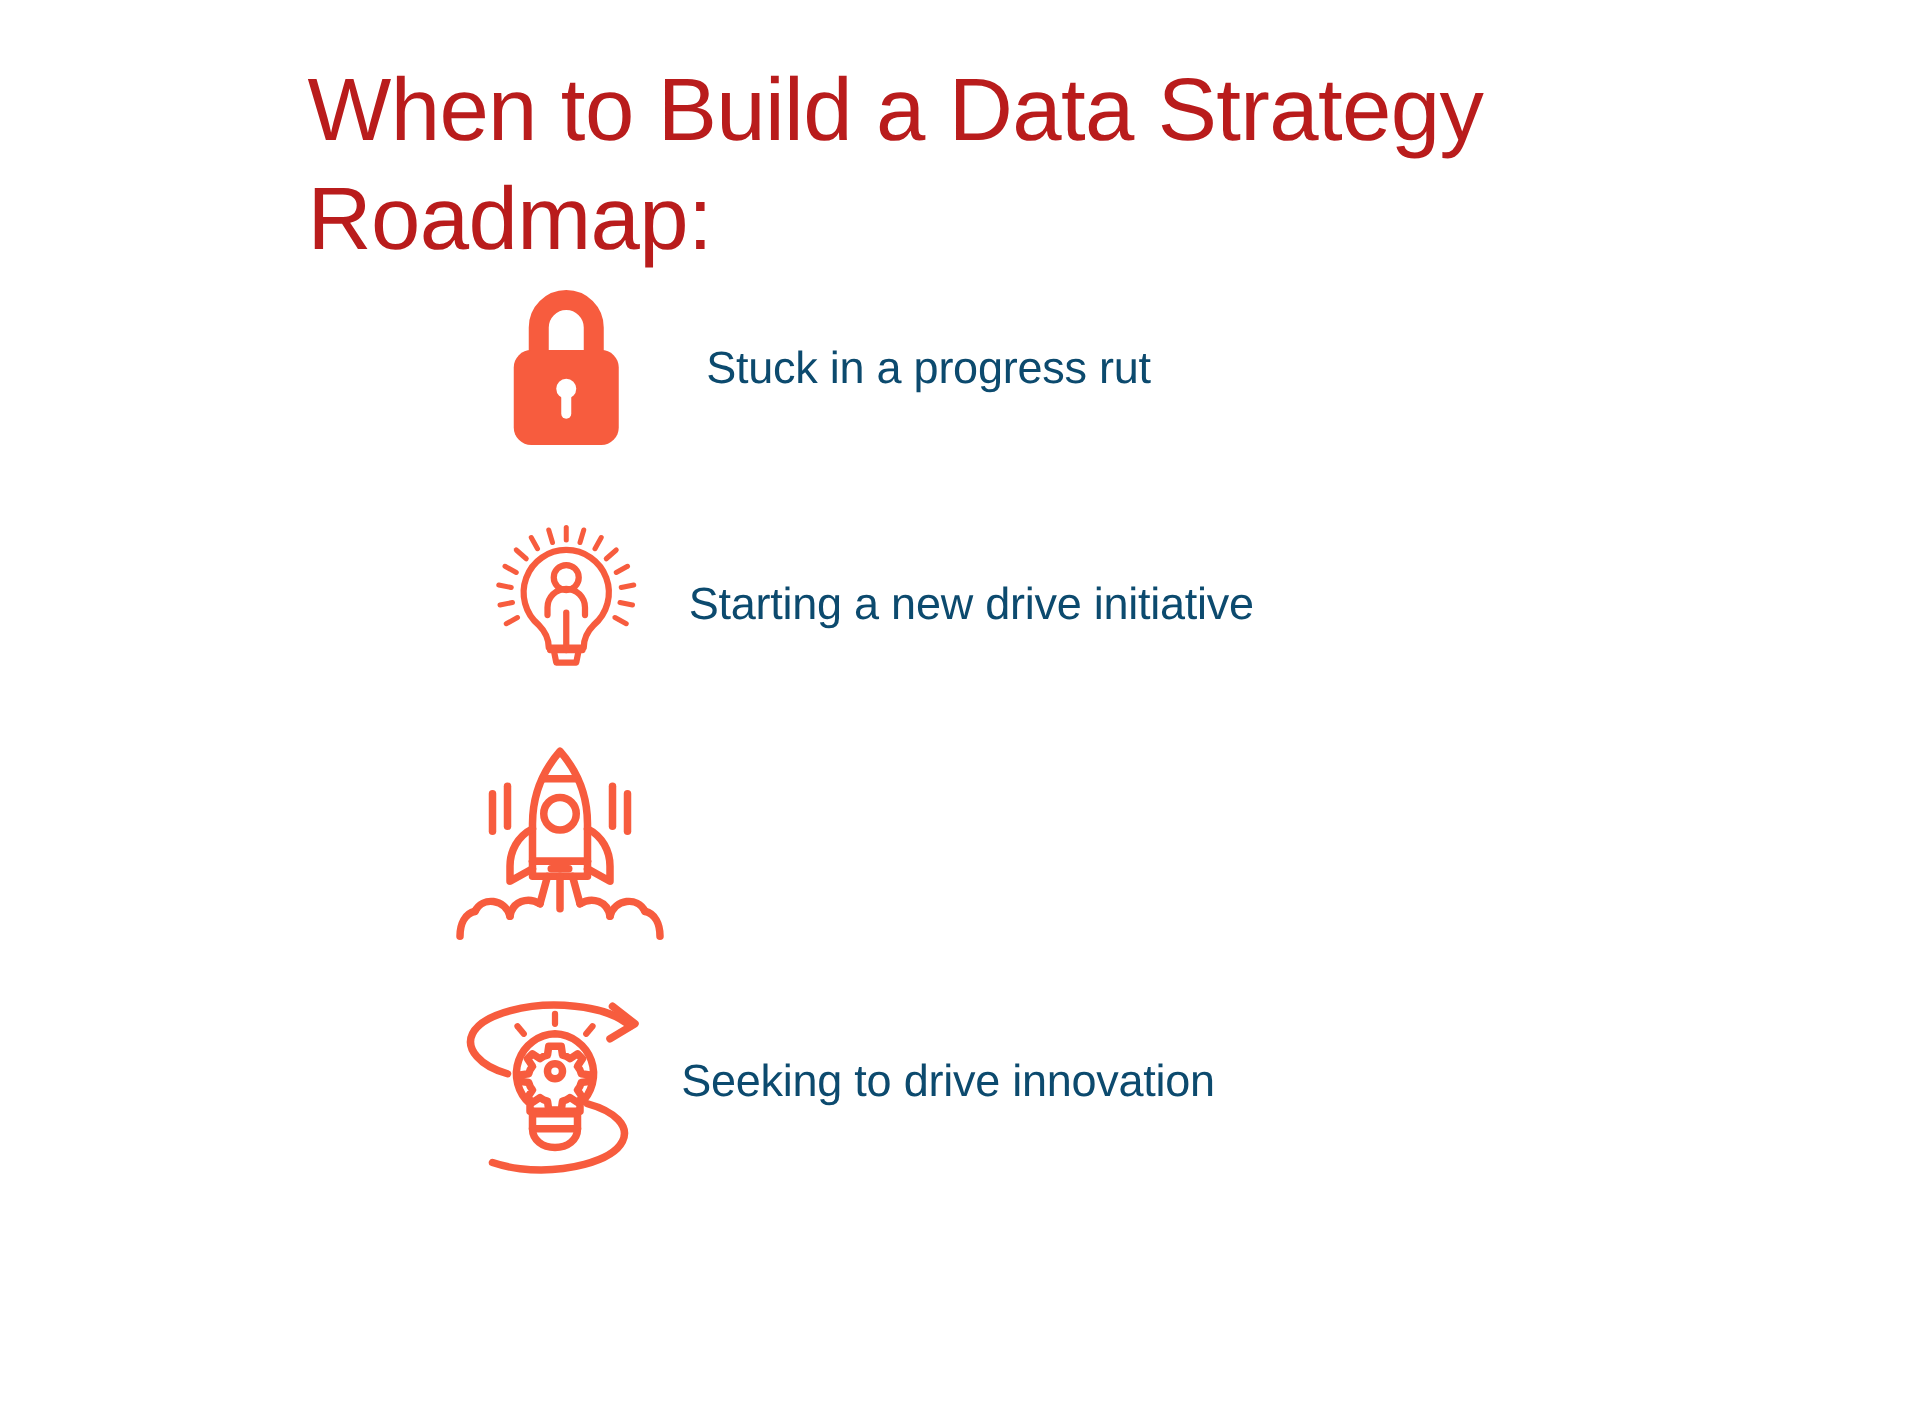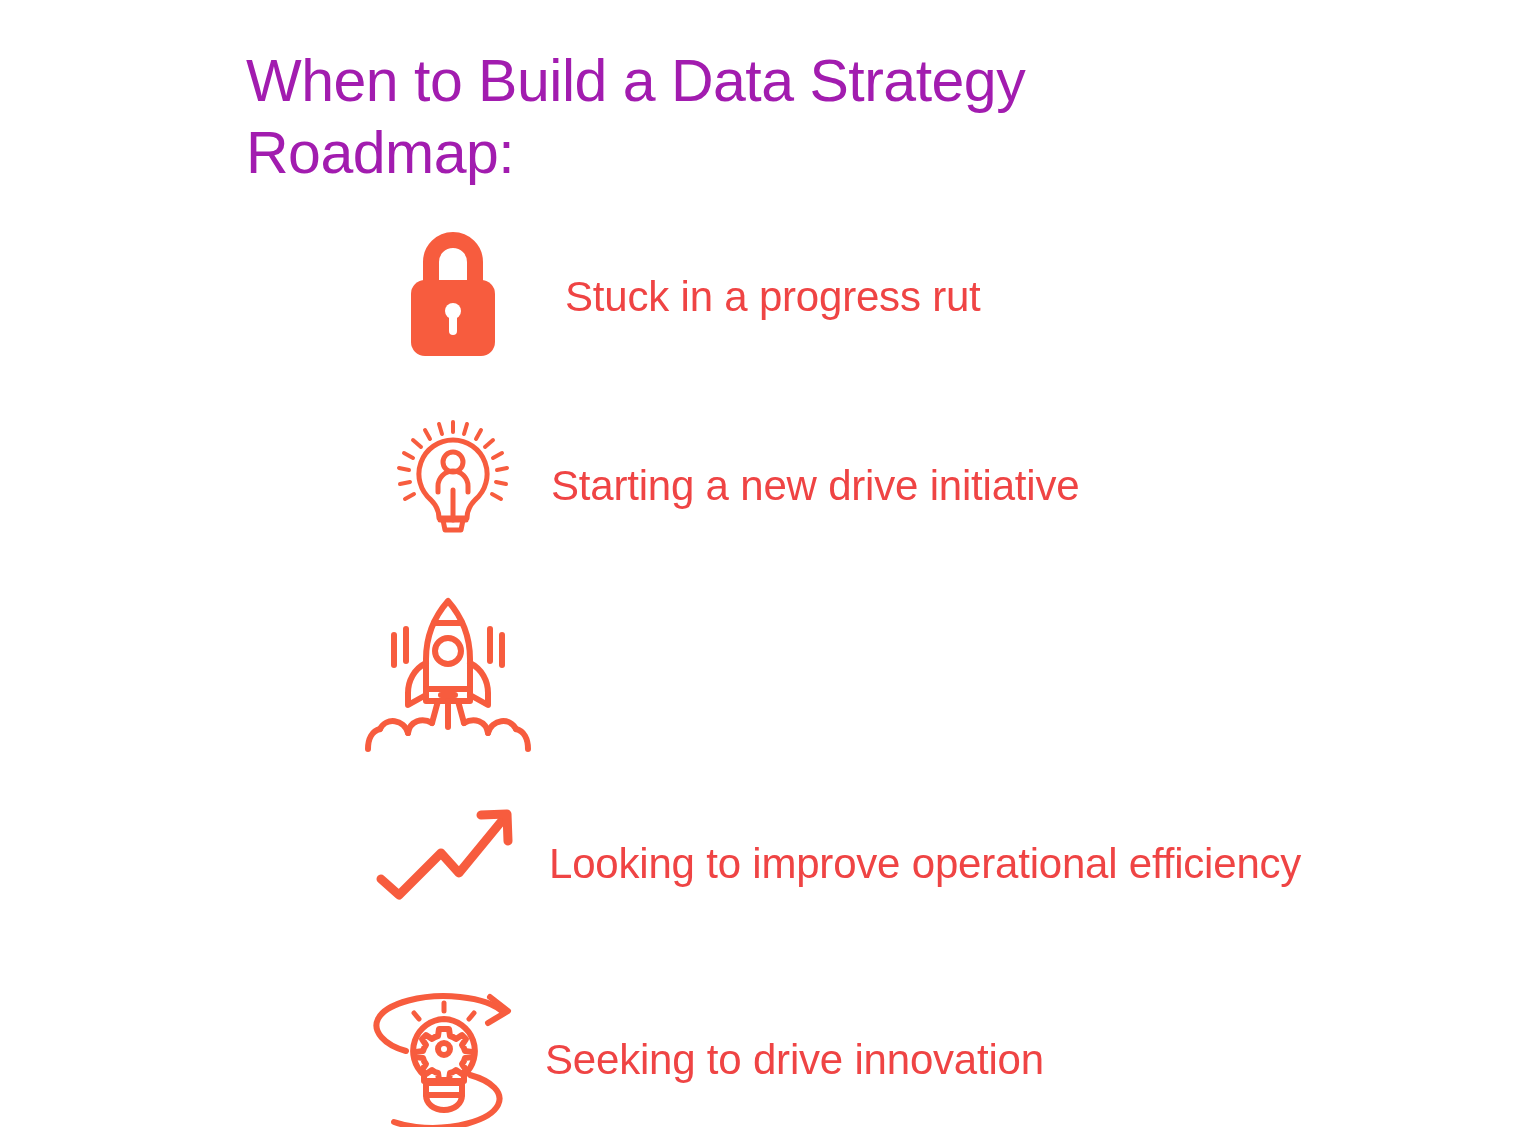--- a/index.html
+++ b/index.html
@@ -22,25 +22,25 @@
     height: 1127px;
     background: #ffffff;
   }
 
   
   #page-title {
     position: absolute;
     left: 246px;
     top: 6px;
     width: 1000px;
-    font-size: 59px;
+    font-size: 71px;
     line-height: 1.22;
     font-weight: 500;
     letter-spacing: -0.5px;
-    color: #a21caf;
+    color: #b91c1c;
     white-space: pre-line;
     margin-top: 40px;
   }
 
   
   #checklist {
     position: absolute;
     left: 0;
     top: 200px;
     width: 1536px;
@@ -60,24 +60,24 @@
     width: 180px;
     height: 180px;
   }
   .item-icon svg {
     display: block;
     overflow: visible;
   }
   .item-label {
     position: absolute;
     left: 547px;
-    font-size: 42px;
+    font-size: 36px;
     font-weight: 400;
     line-height: 1.15;
-    color: #ef4444;
+    color: #0c4a6e;
     letter-spacing: -0.2px;
     white-space: nowrap;
   }
 
   
   #row-0 .item-icon { left: 363px; top: 4px; }
   #row-0 .item-label { left: 565px; top: 73px; }
 
   #row-1 .item-icon { left: 363px; top: -3px; }
   #row-1 .item-label { left: 551px; top: 70px; }
@@ -184,29 +184,20 @@
           <path d="M74 134 c-10 -6 -22 -2 -24 10"></path>
           <path d="M106 134 c10 -6 22 -2 24 10"></path>
           <path d="M50 144 c-4 -14 -22 -16 -28 -4"></path>
           <path d="M130 144 c4 -14 22 -16 28 -4"></path>
           <path d="M22 140 c-8 2 -12 10 -12 20"></path>
           <path d="M158 140 c8 2 12 10 12 20"></path>
         </svg>
       </span>
     </div>
 
-    <div class="item" id="row-3">
-      <span class="item-icon">
-        <svg width="170" height="130" viewBox="0 0 170 130" fill="none" aria-hidden="true" stroke="#F75C3E" stroke-width="9" stroke-linecap="round" stroke-linejoin="round">
-          <path d="M18 82 L36 98 L78 56 L96 76 L142 20"></path>
-          <path d="M118 18 L144 17 L145 44"></path>
-        </svg>
-      </span>
-      <span class="item-label">Looking to improve operational efficiency</span>
-    </div>
 
     <div class="item" id="row-4">
       <span class="item-icon">
         <svg width="175" height="155" viewBox="0 0 175 155" fill="none" aria-hidden="true" stroke="#F75C3E" stroke-width="6" stroke-linecap="round" stroke-linejoin="round">
 
           <path d="M48 72 c-22 -6 -34 -20 -28 -32 c8 -16 46 -26 82 -22 c20 2 36 8 44 16"></path>
           <path d="M132 18 l18 14 l-20 12"></path>
 
           <path d="M112 96 c22 6 34 18 28 30 c-8 16 -46 26 -82 22 c-8 -1 -16 -3 -22 -5"></path>
 

